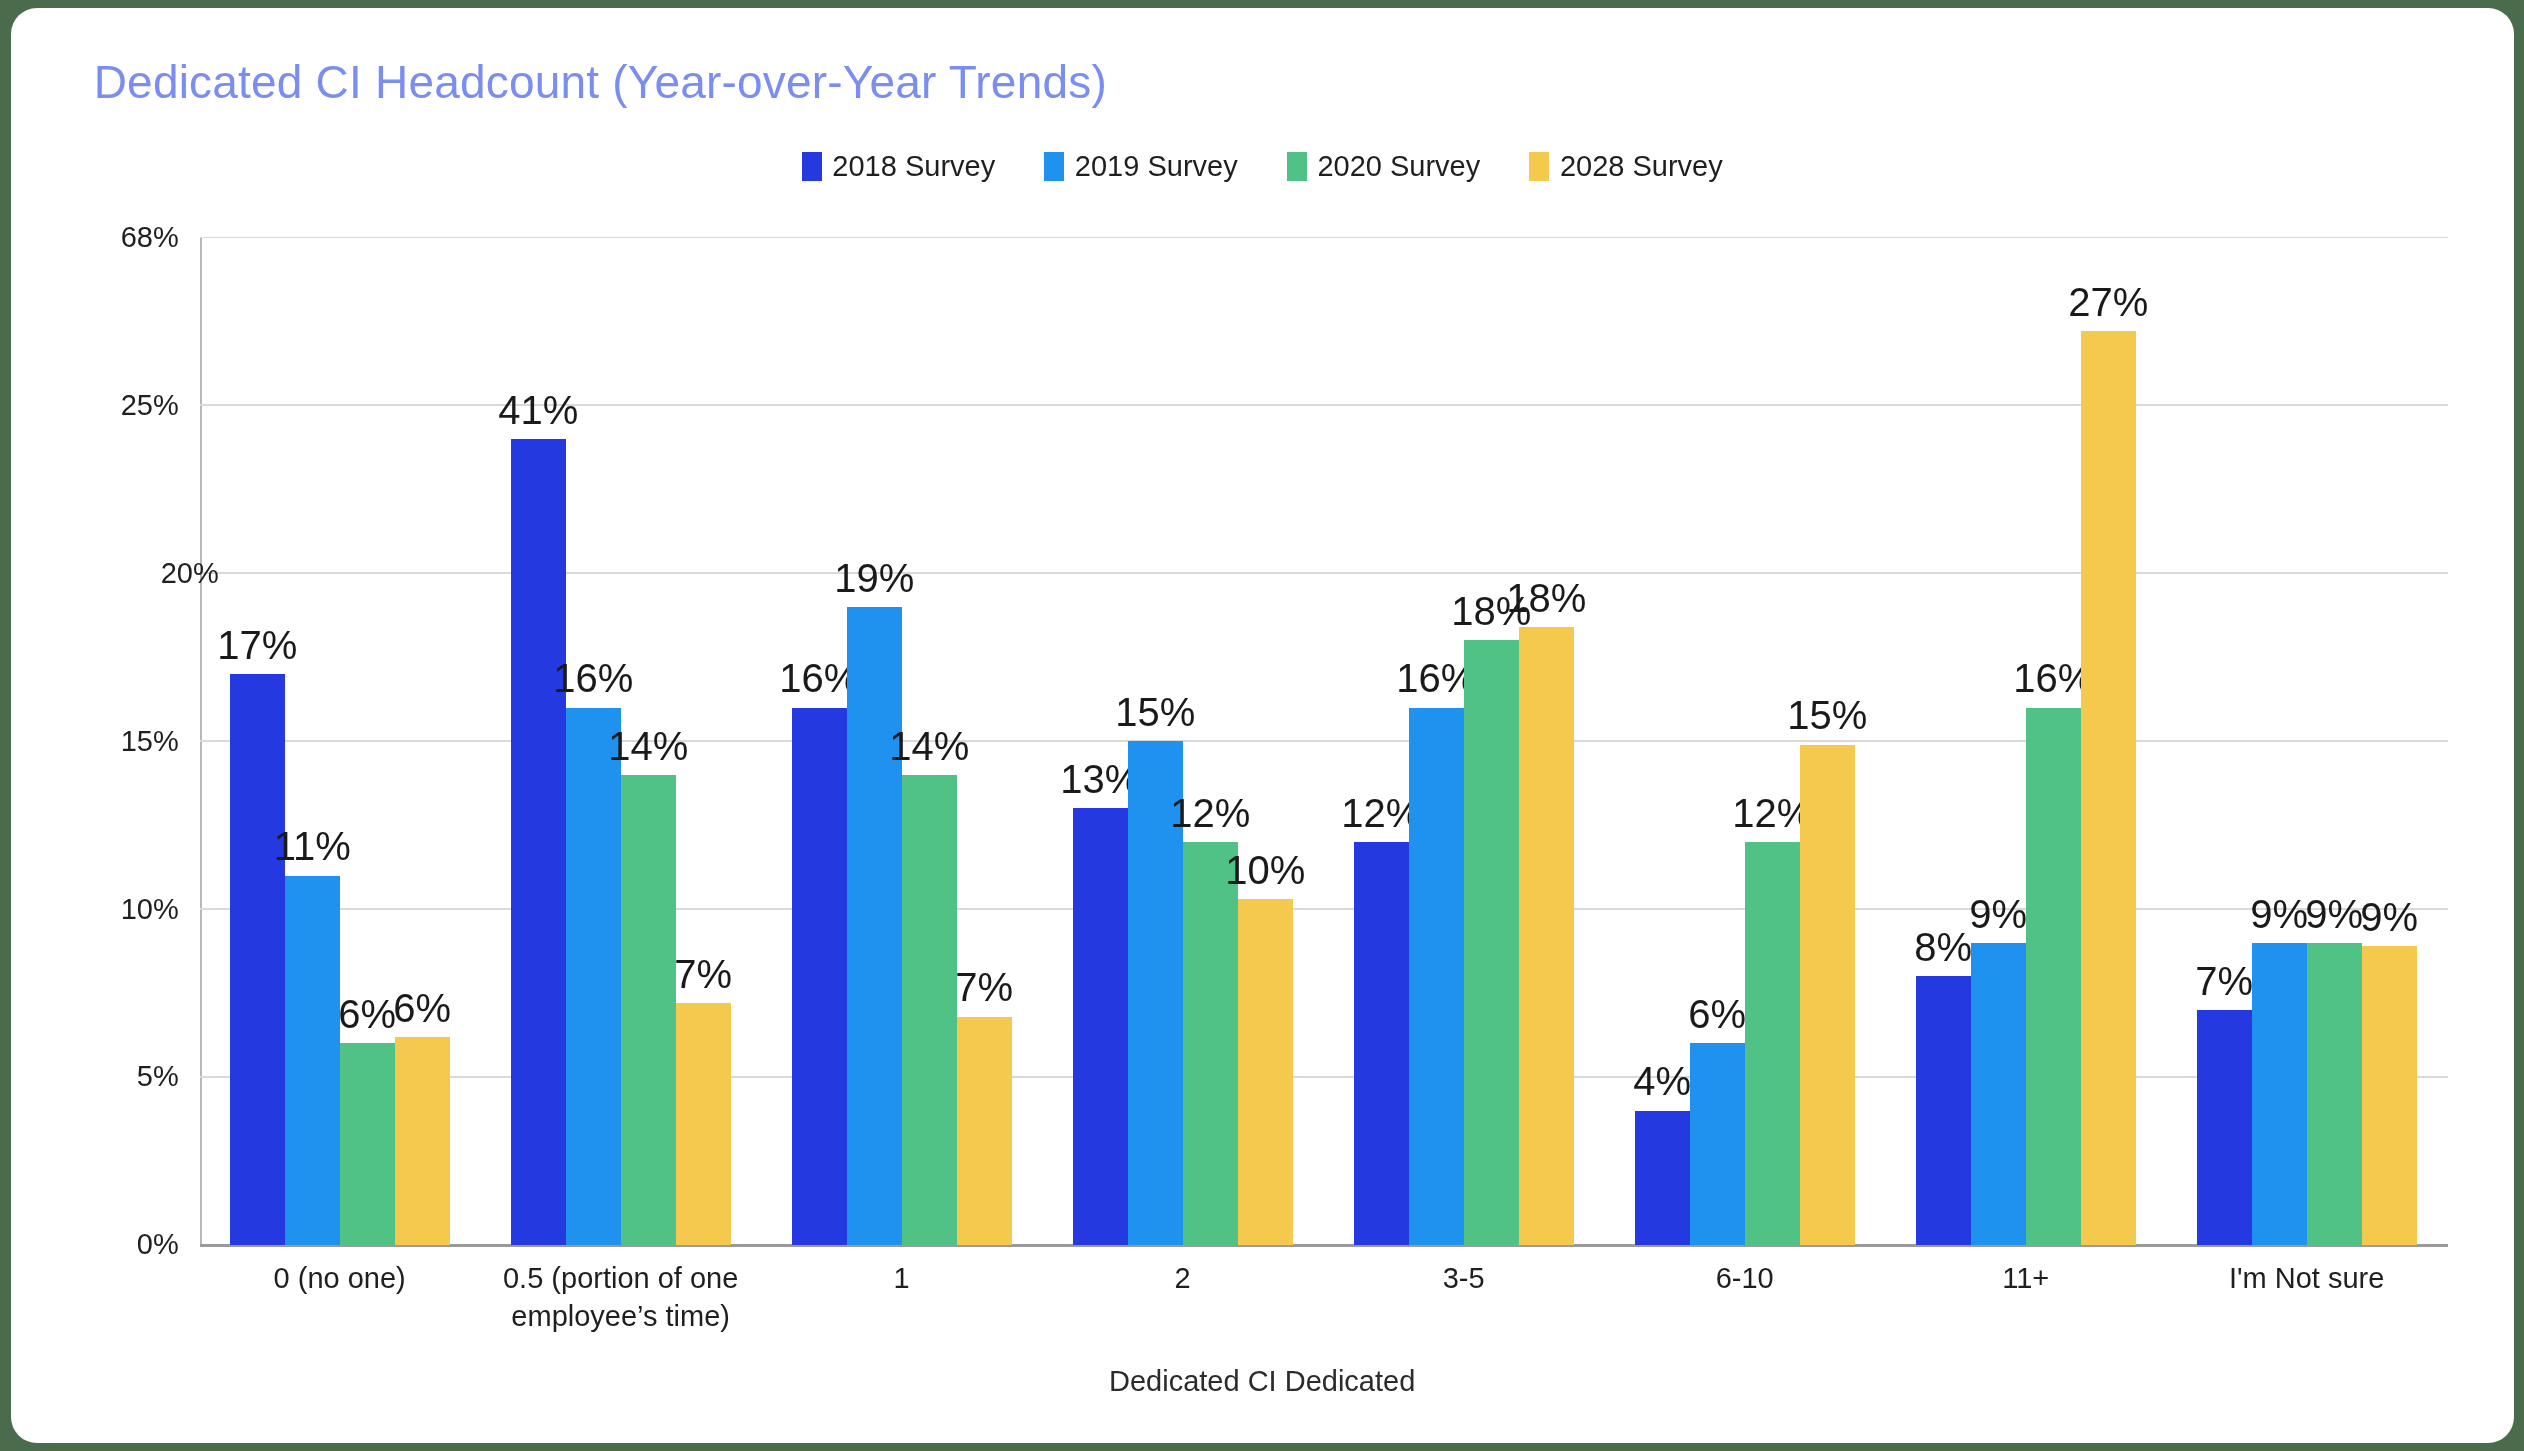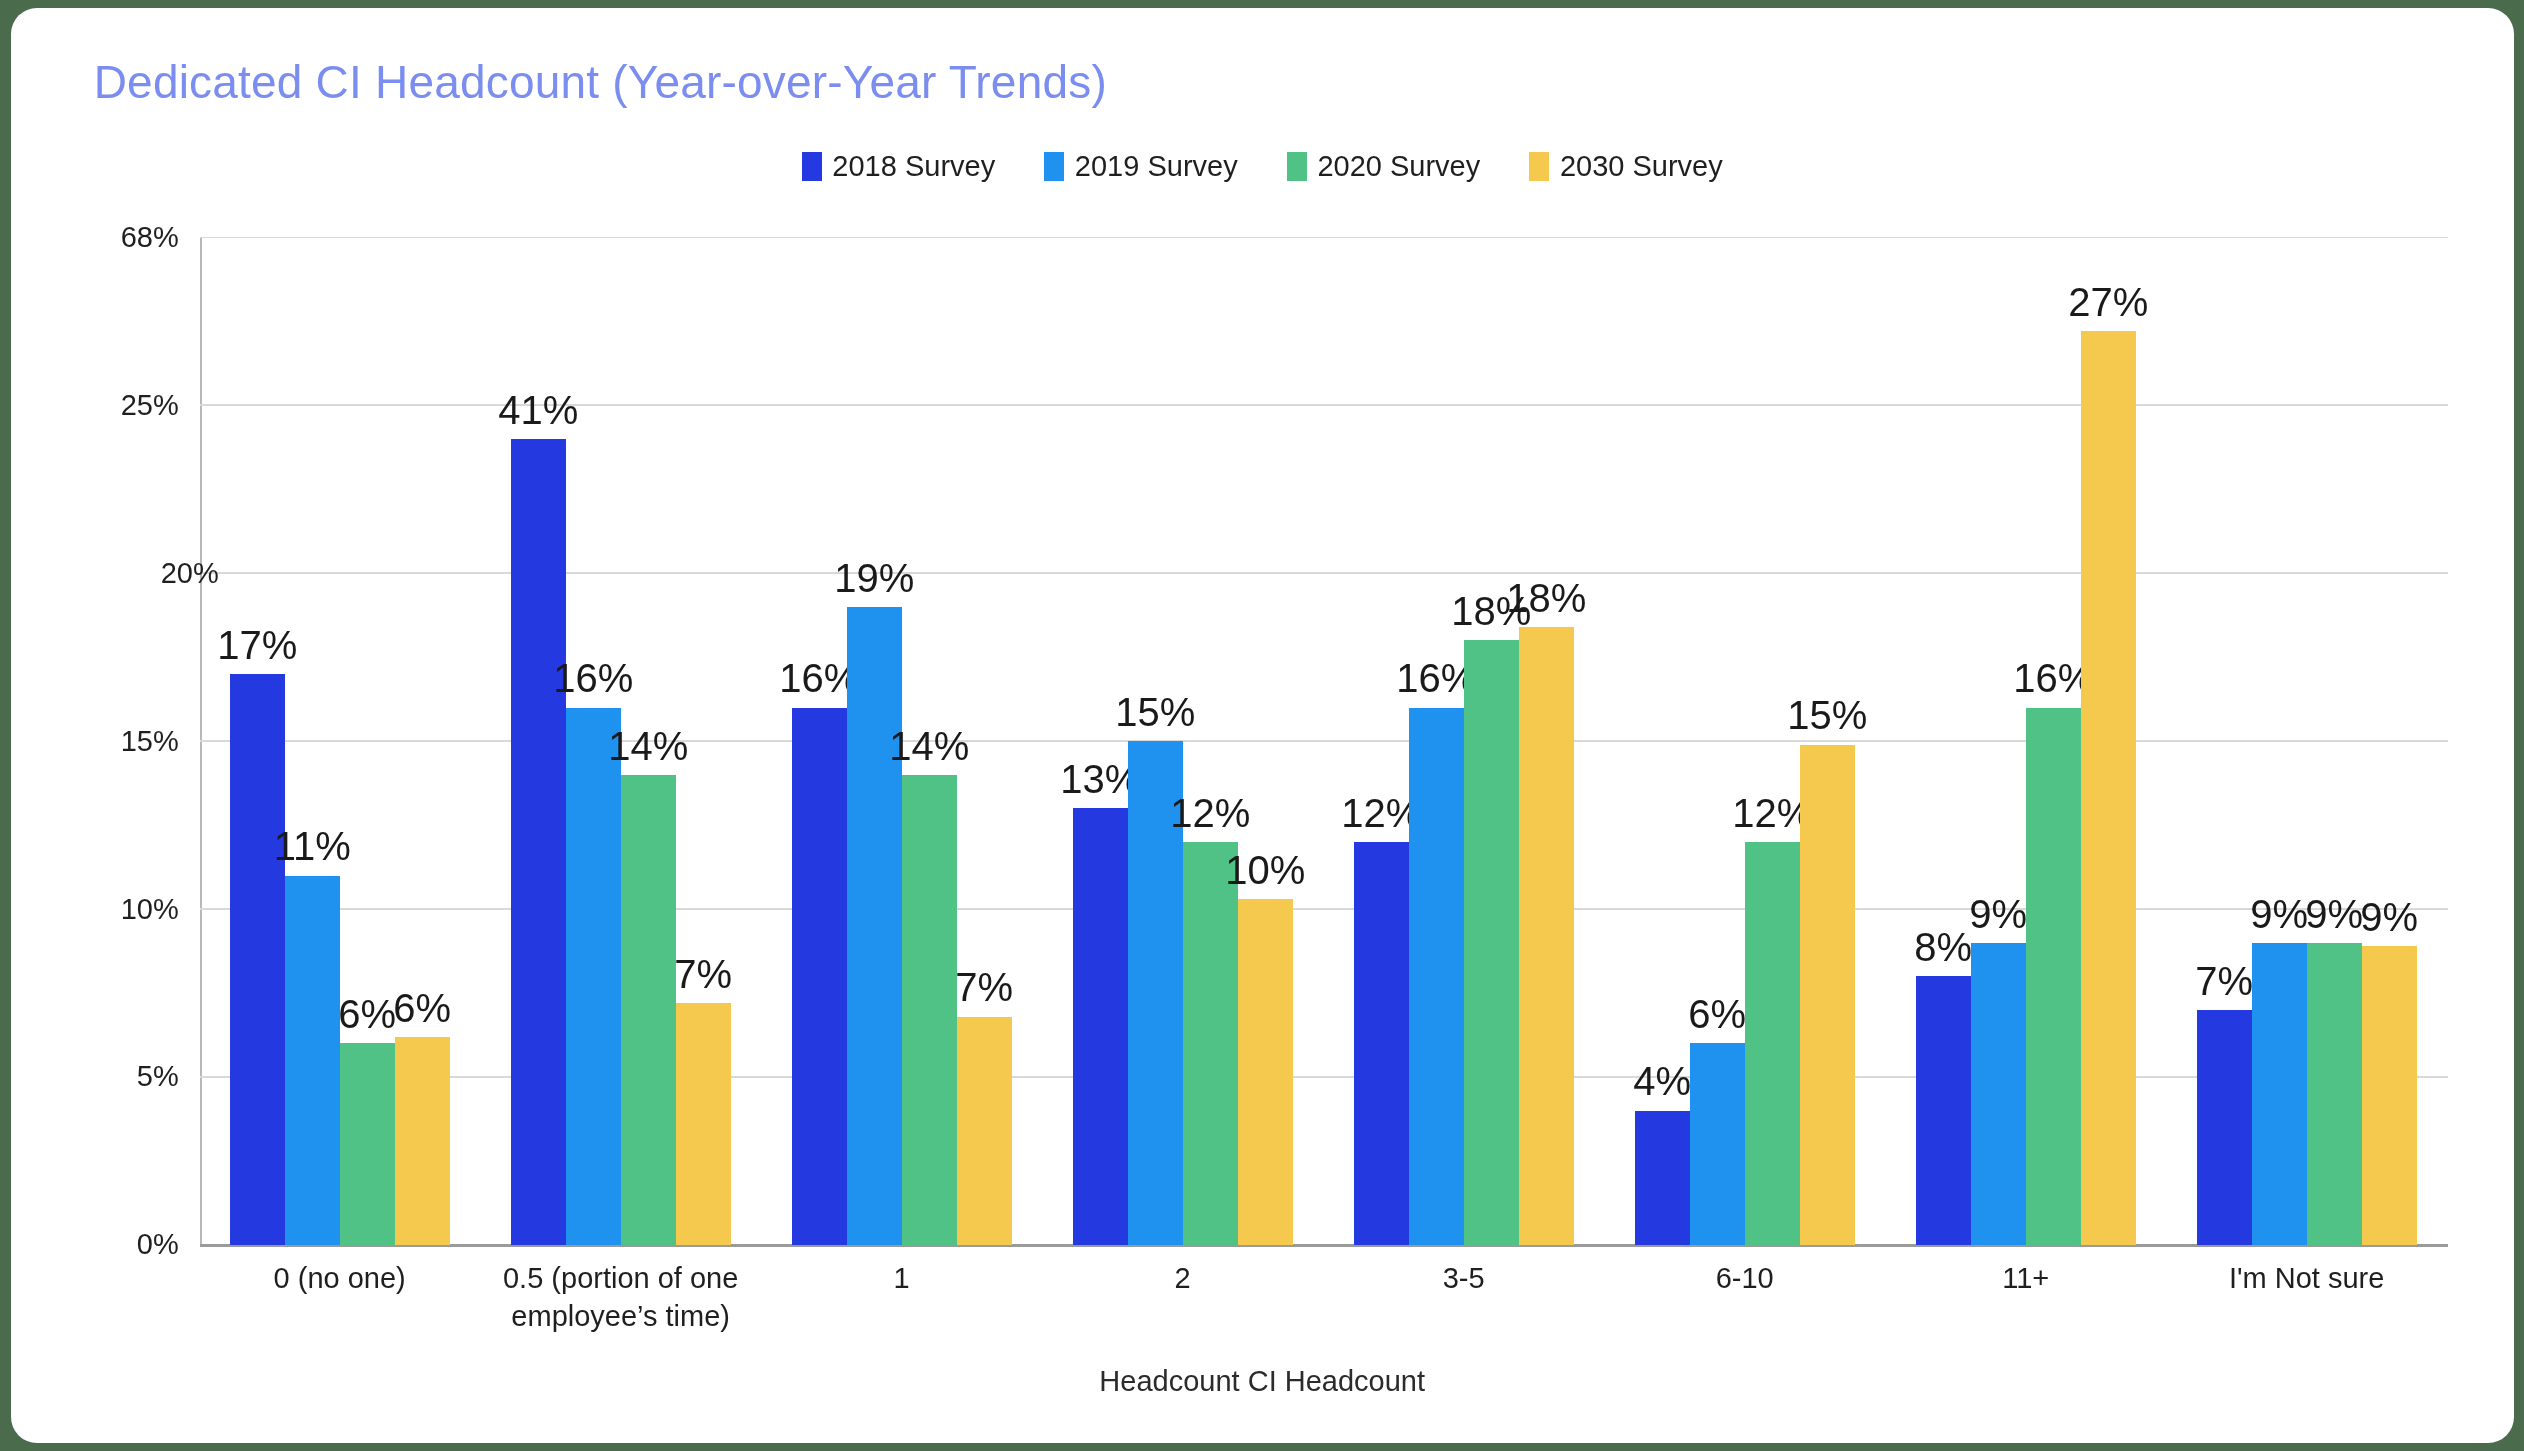--- a/index.html
+++ b/index.html
@@ -176,21 +176,21 @@
       <div class="legend-item">
         <span class="legend-swatch" style="background: rgb(31, 145, 239);"></span>
         <span class="legend-label">2019 Survey</span>
       </div>
       <div class="legend-item">
         <span class="legend-swatch" style="background: rgb(81, 194, 133);"></span>
         <span class="legend-label">2020 Survey</span>
       </div>
       <div class="legend-item">
         <span class="legend-swatch" style="background: rgb(245, 200, 78);"></span>
-        <span class="legend-label">2030 Survey</span>
+        <span class="legend-label">2028 Survey</span>
       </div>
     </div>
 
   <div id="plot-frame">
     <div id="plot-area"></div>
     <div id="grid-layer">
         <div class="gridline axis-base" style="top: 1007px;"></div>
         <div class="gridline" style="top: 839px;"></div>
         <div class="gridline" style="top: 671px;"></div>
         <div class="gridline" style="top: 503px;"></div>
@@ -377,16 +377,16 @@
         <div>6-10</div>
       </div>
       <div class="xtick" style="left: 1826px; width: 312px;">
         <div>11+</div>
       </div>
       <div class="xtick" style="left: 2107px; width: 312px;">
         <div>I'm Not sure</div>
       </div>
     </div>
 
-  <div id="xaxis-title">Headcount CI Headcount</div>
+  <div id="xaxis-title">Dedicated CI Dedicated</div>
 
 </div>
 
 
 </body></html>

